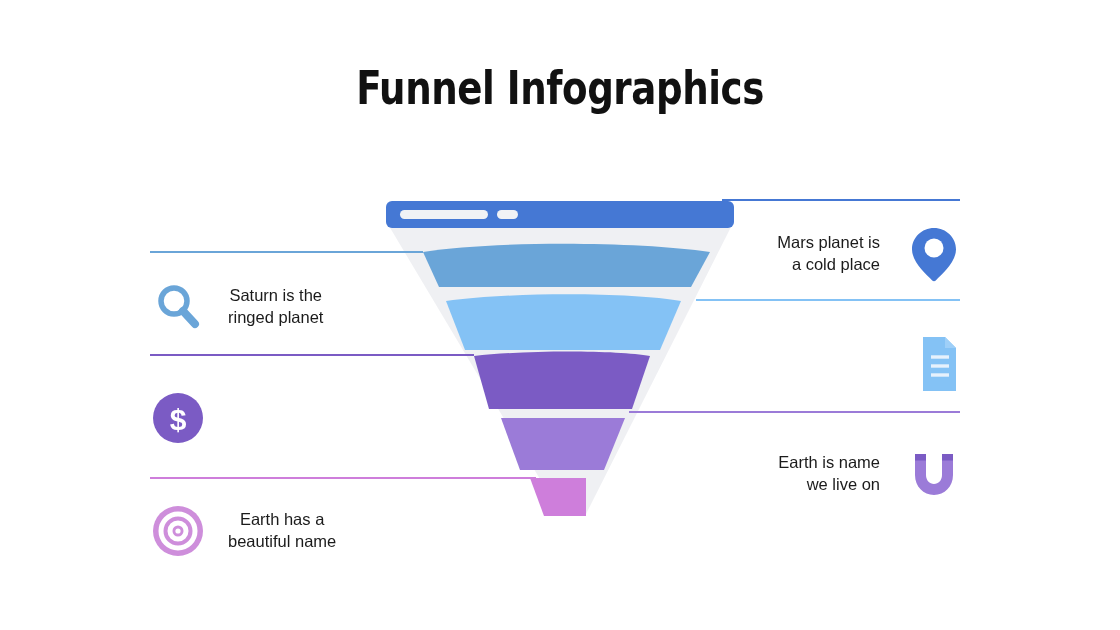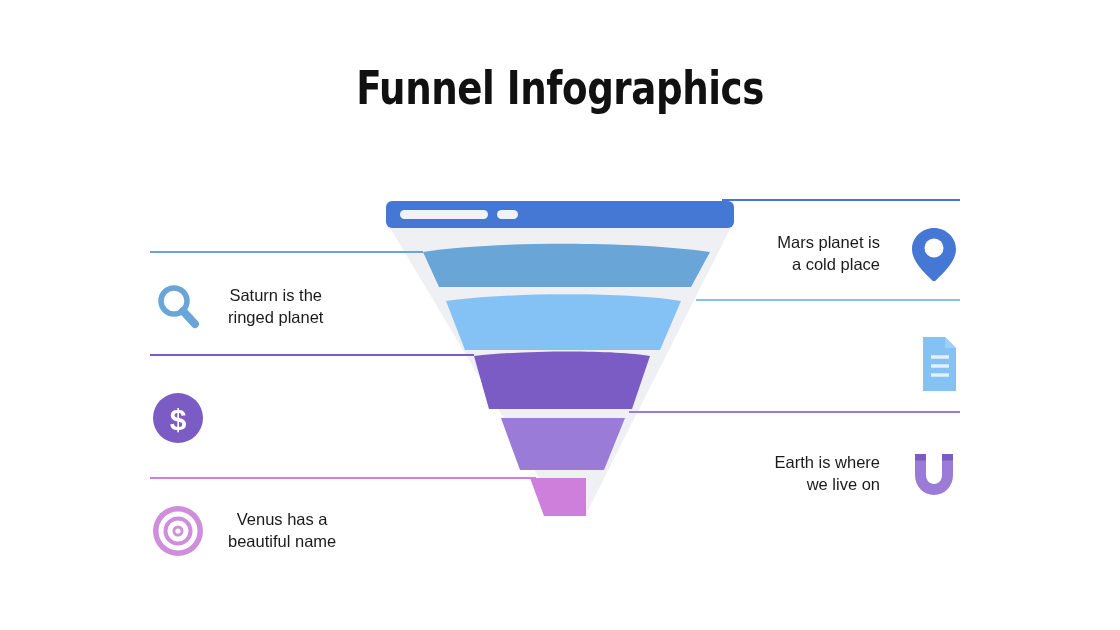--- a/index.html
+++ b/index.html
@@ -162,21 +162,21 @@
 
   <div class="callout left" id="item-venus">
     <span class="icon-box">
       <svg width="52" height="52" viewBox="0 0 52 52">
         <circle cx="26" cy="26" r="25" fill="#CE8EDB"></circle>
         <circle cx="26" cy="26" r="17" fill="none" stroke="#FFFFFF" stroke-width="5"></circle>
         <circle cx="26" cy="26" r="8" fill="none" stroke="#FFFFFF" stroke-width="5"></circle>
         <circle cx="26" cy="26" r="2.6" fill="#FFFFFF"></circle>
       </svg>
     </span>
-    <span class="callout-text">Venus has a
+    <span class="callout-text">Earth has a
 beautiful name</span>
   </div>
 
   <div class="callout right" id="item-mars">
     <span class="callout-text">Mars planet is
 a cold place</span>
     <span class="icon-box">
       <svg width="52" height="56" viewBox="0 0 52 56">
         <path d="M26 2 C13.8 2 4 11.6 4 23.4 C4 36 18 48 24.2 54.4
                  C25.2 55.4 26.8 55.4 27.8 54.4
@@ -192,21 +192,21 @@
         <path d="M12 1 L34 1 L45 12 L45 55 L12 55 Z" fill="#84C2F5"></path>
         <path d="M34 1 L45 12 L34 12 Z" fill="#9ECFF8"></path>
         <line x1="20" y1="21" x2="38" y2="21" stroke="#E6F1FC" stroke-width="3.4"></line>
         <line x1="20" y1="30" x2="38" y2="30" stroke="#E6F1FC" stroke-width="3.4"></line>
         <line x1="20" y1="39" x2="38" y2="39" stroke="#E6F1FC" stroke-width="3.4"></line>
       </svg>
     </span>
   </div>
 
   <div class="callout right" id="item-earth">
-    <span class="callout-text">Earth is where
+    <span class="callout-text">Earth is name
 we live on</span>
     <span class="icon-box">
       <svg width="52" height="52" viewBox="0 0 52 52">
         <path d="M7 6 L7 27 C7 38.6 15.5 47 26 47 C36.5 47 45 38.6 45 27 L45 6
                  L34 6 L34 27 C34 32.2 30.5 36 26 36 C21.5 36 18 32.2 18 27 L18 6 Z" fill="#9B7BD8"></path>
         <rect x="7" y="6" width="11" height="6.5" fill="#7B5BC4"></rect>
         <rect x="34" y="6" width="11" height="6.5" fill="#7B5BC4"></rect>
       </svg>
     </span>
   </div>

